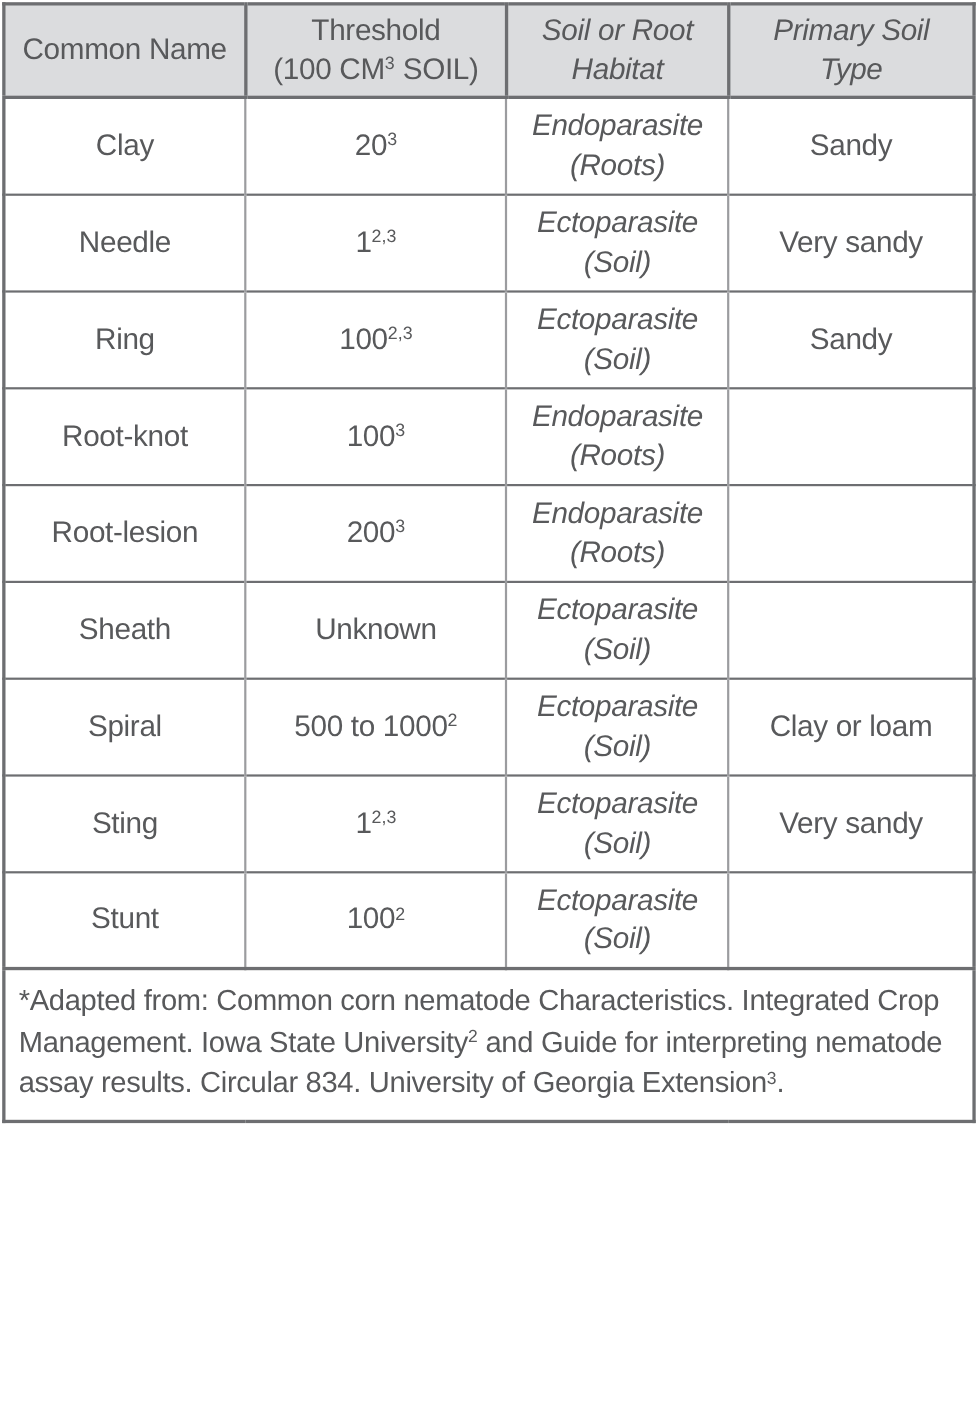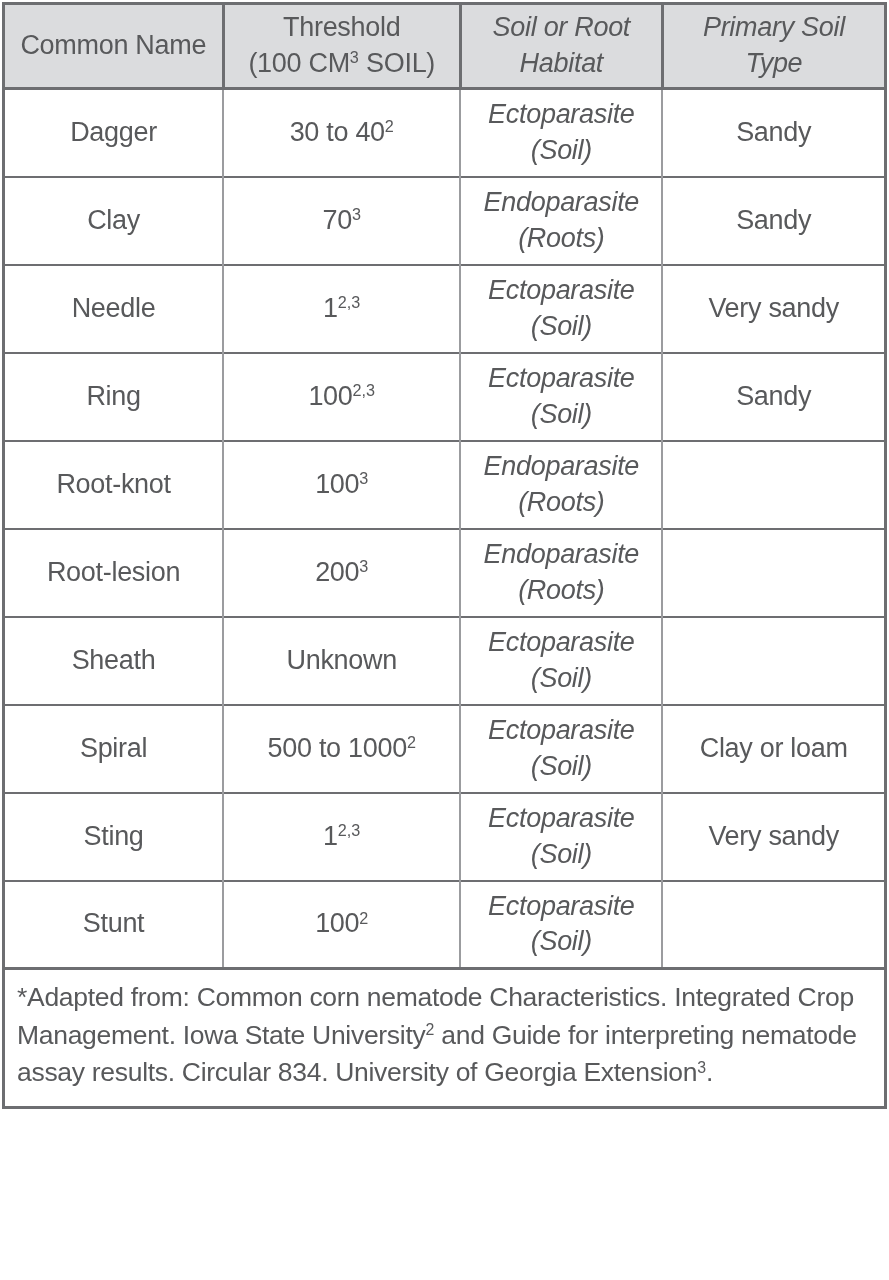--- a/index.html
+++ b/index.html
@@ -106,29 +106,22 @@
           <span><span>(100 CM</span><sup class="sp">3</sup><span> SOIL)</span></span>
         </th>
         <th class="multiline">Soil or Root
 Habitat</th>
         <th class="multiline">Primary Soil
 Type</th>
       </tr>
     </thead>
     <tbody id="row-container">
         <tr>
-    <td>Dagger</td>
-    <td><span>30 to 40</span><sup class="sp">2</sup></td>
-    <td class="multiline">Ectoparasite
-(Soil)</td>
-    <td>Sandy</td>
-  </tr>
-        <tr>
     <td>Clay</td>
-    <td><span>70</span><sup class="sp">3</sup></td>
+    <td><span>20</span><sup class="sp">3</sup></td>
     <td class="multiline">Endoparasite
 (Roots)</td>
     <td>Sandy</td>
   </tr>
         <tr>
     <td>Needle</td>
     <td><span>1</span><sup class="sp">2,3</sup></td>
     <td class="multiline">Ectoparasite
 (Soil)</td>
     <td>Very sandy</td>

